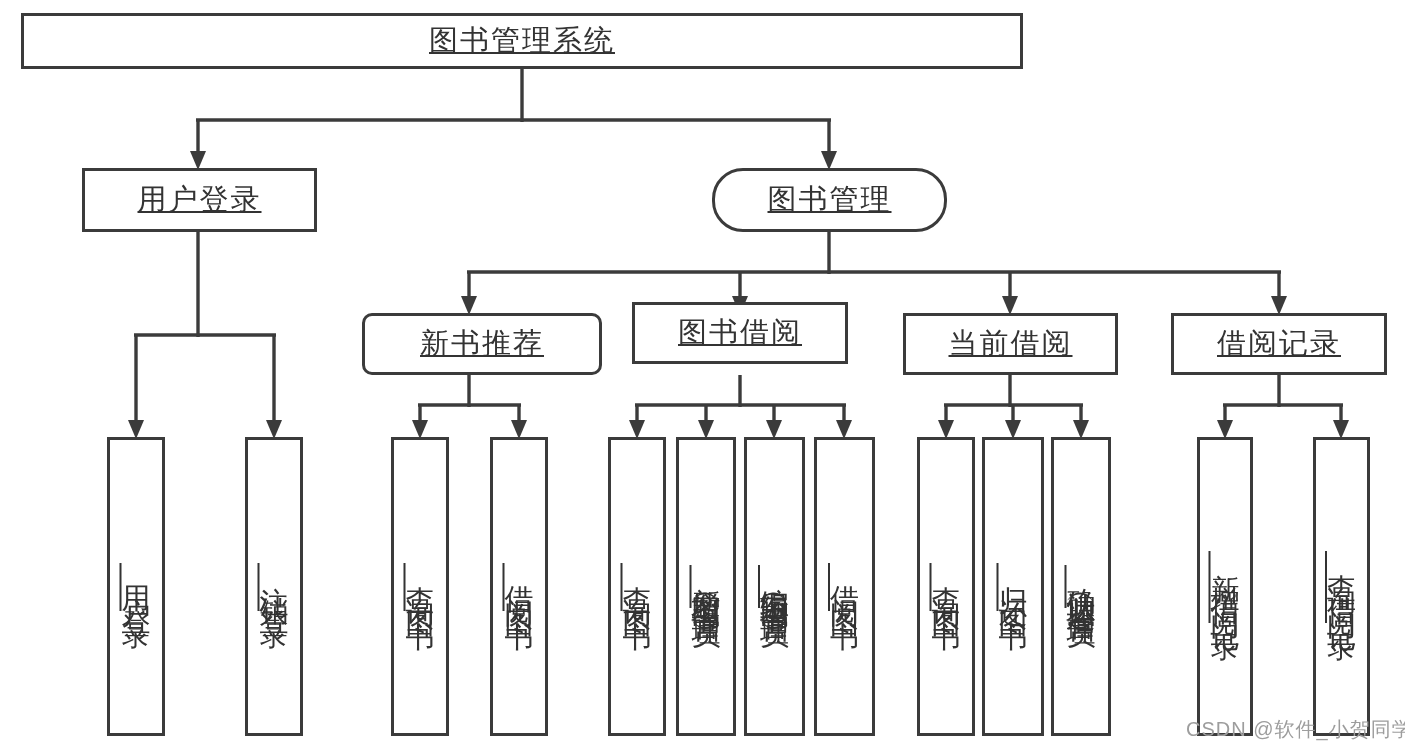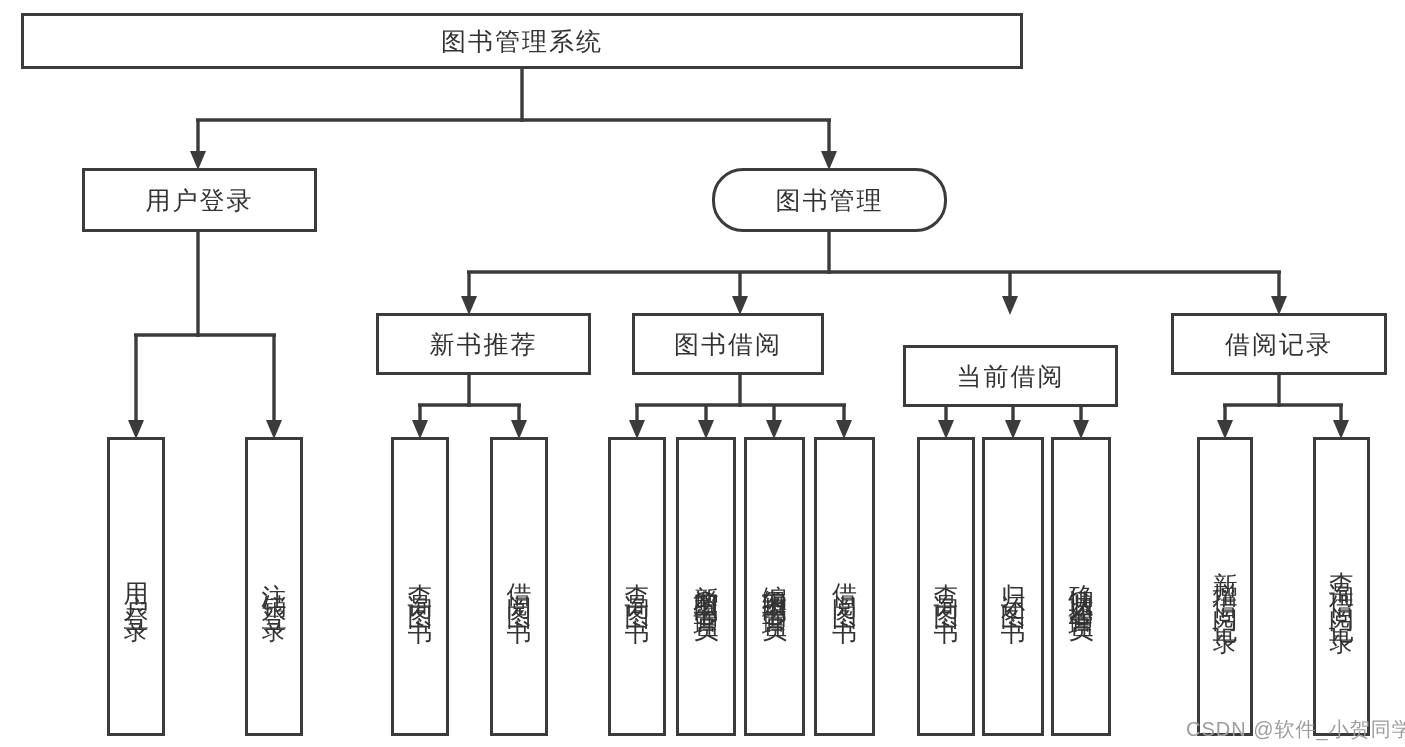--- a/index.html
+++ b/index.html
@@ -26,23 +26,24 @@
     position: absolute;
     box-sizing: border-box;
     background: var(--box-fill, #ffffff);
     border: 3px solid var(--box-border, #3b3b3b);
     display: flex;
     align-items: center;
     justify-content: center;
     color: var(--text, #333333);
   }
   .box .label {
-    font-size: 25px;
+    font-size: 29px;
     letter-spacing: 2px;
     white-space: nowrap;
+    text-decoration: underline;
   }
   .box.vertical .label {
     writing-mode: vertical-rl;
     text-orientation: upright;
     white-space: normal;
     line-height: 1;
   }
   .watermark {
     position: absolute;
     left: 1186px;
@@ -114,27 +115,27 @@
   <div id="boxes">
       <div class="box" style="left: 21px; top: 13px; width: 1002px; height: 56px;">
         <span class="label">图书管理系统</span>
       </div>
       <div class="box" style="left: 82px; top: 168px; width: 235px; height: 64px;">
         <span class="label">用户登录</span>
       </div>
       <div class="box" style="left: 712px; top: 168px; width: 235px; height: 64px; border-radius: 31px;">
         <span class="label">图书管理</span>
       </div>
-      <div class="box" style="left: 376px; top: 313px; width: 215px; height: 62px;">
+      <div class="box" style="left: 362px; top: 313px; width: 240px; height: 62px; border-radius: 10px;">
         <span class="label">新书推荐</span>
       </div>
-      <div class="box" style="left: 632px; top: 313px; width: 192px; height: 62px; text-align: center;">
+      <div class="box" style="left: 632px; top: 302px; width: 216px; height: 62px; text-align: center;">
         <span class="label">图书借阅</span>
       </div>
-      <div class="box" style="left: 903px; top: 313px; width: 215px; height: 62px; margin-top: 32px;">
+      <div class="box" style="left: 903px; top: 313px; width: 215px; height: 62px;">
         <span class="label">当前借阅</span>
       </div>
       <div class="box" style="left: 1171px; top: 313px; width: 216px; height: 62px; justify-content: center;">
         <span class="label">借阅记录</span>
       </div>
       <div class="box vertical" style="left: 107px; top: 437px; width: 58px; height: 299px;">
         <span class="label" style="letter-spacing: 12px;">用户登录</span>
       </div>
       <div class="box vertical" style="left: 245px; top: 437px; width: 58px; height: 299px;">
         <span class="label" style="letter-spacing: 12px;">注销登录</span>

